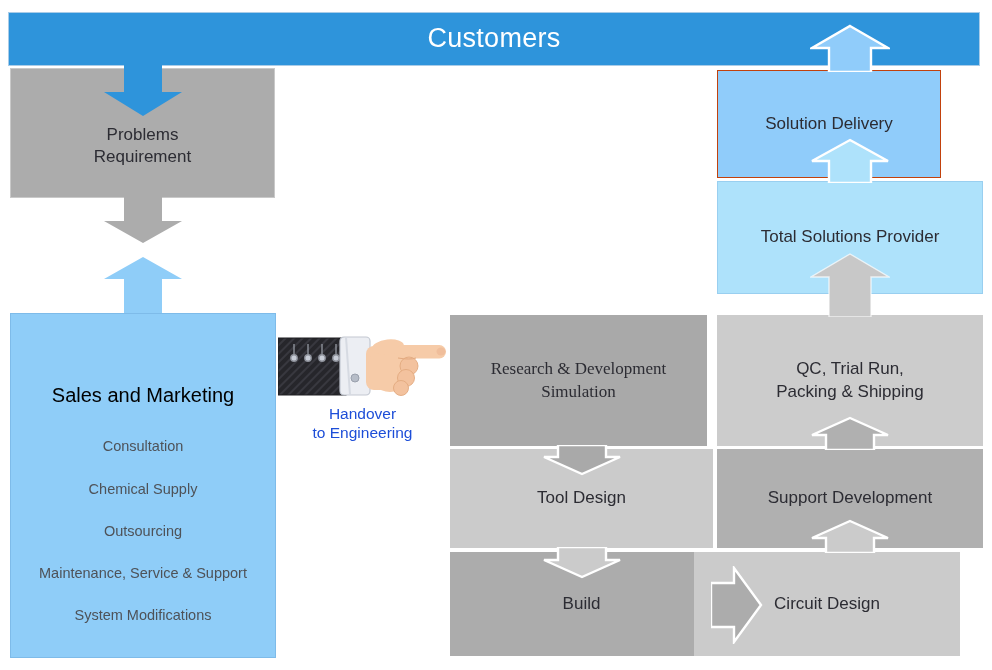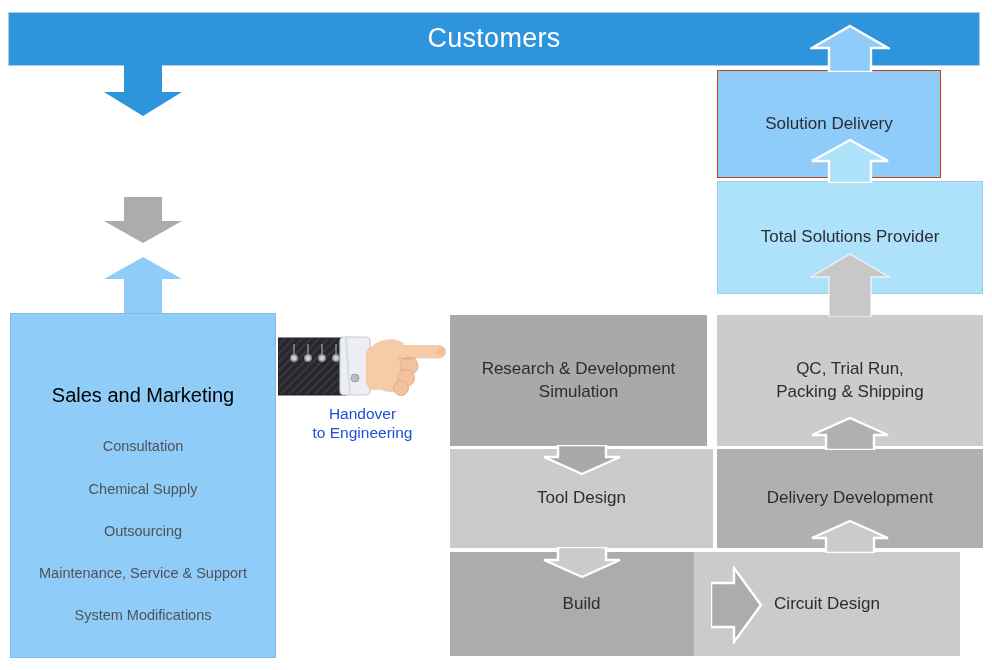--- a/index.html
+++ b/index.html
@@ -26,21 +26,21 @@
     font-size:17px;line-height:1.32;box-sizing:border-box;
   }
   .bar{
     left:8px;top:12px;width:972px;height:54px;background:var(--brand-blue);
     border:1px solid #A9CCE8;color:#ffffff;font-size:27px;letter-spacing:0.3px;
   }
   .problems{left:10px;top:68px;width:265px;height:130px;background:var(--gray-medium);border:1px solid #C9C9C9;padding-top:26px;}
   .sales{left:10px;top:313px;width:266px;height:345px;background:var(--light-blue);border:1px solid #7EBBE9;justify-content:flex-start;padding-top:68px;}
   .sales-title{font-size:20px;margin-bottom:22px;color:#000000;}
   .sales-item{font-size:14.5px;color:var(--text-muted);margin-top:23px;}
-  .rd{left:450px;top:315px;width:257px;height:131px;background:var(--gray-dark);}
+  .rd{left:450px;top:315px;width:257px;height:131px;background:var(--gray-dark);font-family:Liberation Serif, serif;}
   .tool{left:450px;top:449px;width:263px;height:99px;background:var(--gray-light);}
   .build{left:450px;top:552px;width:263px;height:104px;background:var(--gray-medium);}
   .qc{left:717px;top:315px;width:266px;height:131px;background:var(--gray-lighter);}
   .software{left:717px;top:449px;width:266px;height:99px;background:var(--gray-soft);}
   .circuit{left:694px;top:552px;width:266px;height:104px;background:var(--gray-light);}
   .solution{left:717px;top:70px;width:224px;height:108px;background:var(--medium-blue);border:1px solid #c2410c;}
   .total{left:717px;top:181px;width:266px;height:113px;background:var(--lighter-blue);border:1px solid #99CFF0;}
   .arrow{position:absolute;display:block;}
   .handover{
     position:absolute;left:290px;top:404px;width:145px;text-align:center;
@@ -51,20 +51,24 @@
 </style>
 </head>
 <body>
 
 <div class="canvas">
 
   <div class="box bar">
     <span>Customers</span>
   </div>
 
+  <div class="box problems">
+    <span class="line">Problems</span>
+    <span class="line">Requirement</span>
+  </div>
 
   <div class="box sales">
     <span class="sales-title">Sales and Marketing</span>
     <span class="sales-item" style="margin-top:7px;">Consultation</span>
     <span class="sales-item">Chemical Supply</span>
     <span class="sales-item">Outsourcing</span>
     <span class="sales-item">Maintenance, Service &amp; Support</span>
     <span class="sales-item">System Modifications</span>
   </div>
 
@@ -83,21 +87,21 @@
     <span>Solution Delivery</span>
   </div>
   <div class="box total">
     <span>Total Solutions Provider</span>
   </div>
   <div class="box qc">
     <span class="line">QC, Trial Run,</span>
     <span class="line">Packing &amp; Shipping</span>
   </div>
   <div class="box software">
-    <span>Delivery Development</span>
+    <span>Support Development</span>
   </div>
   <div class="box circuit">
     <span>Circuit Design</span>
   </div>
 
   <svg class="arrow" style="left:103px;top:63px;" width="80" height="54">
     <polygon points="21,0 59,0 59,29 79,29 40,53 1,29 21,29" fill="var(--brand-blue)"></polygon>
   </svg>
 
   <svg class="arrow" style="left:103px;top:197px;" width="80" height="47">

